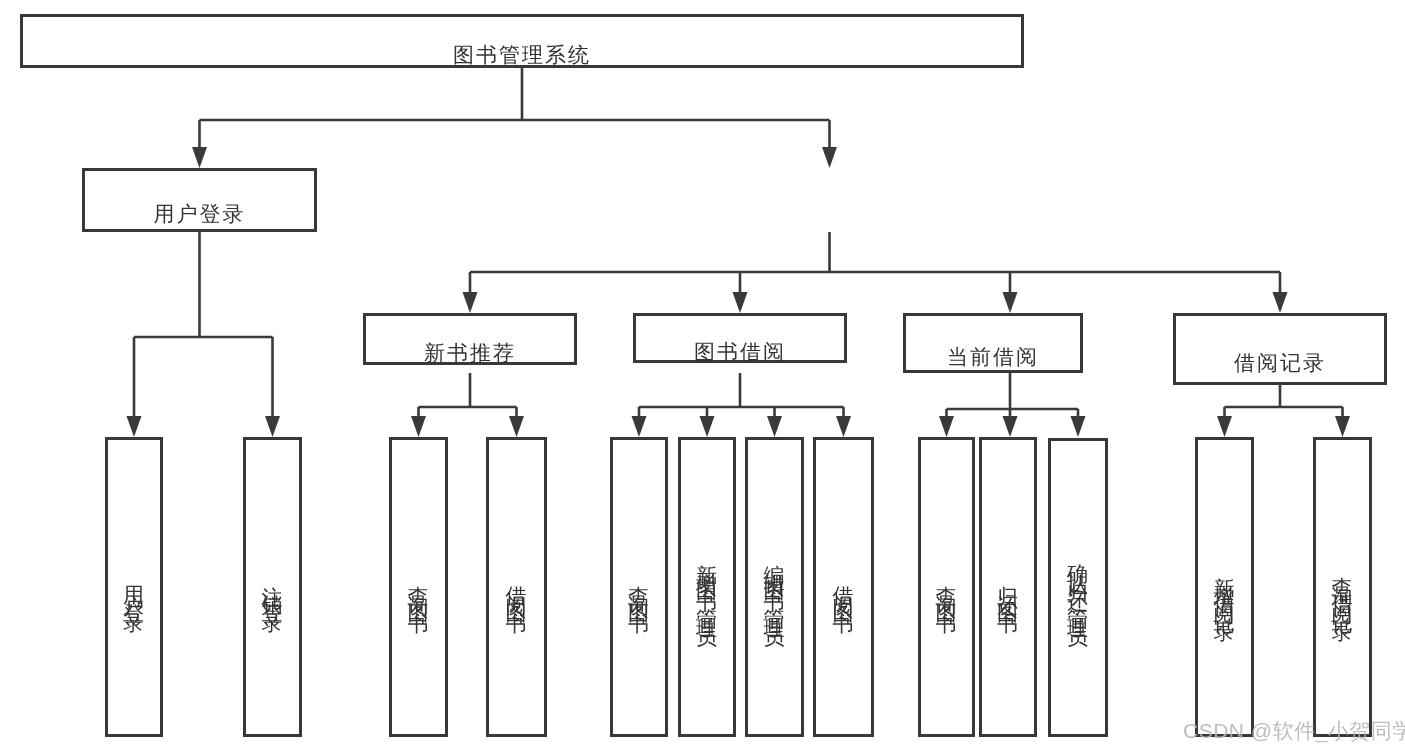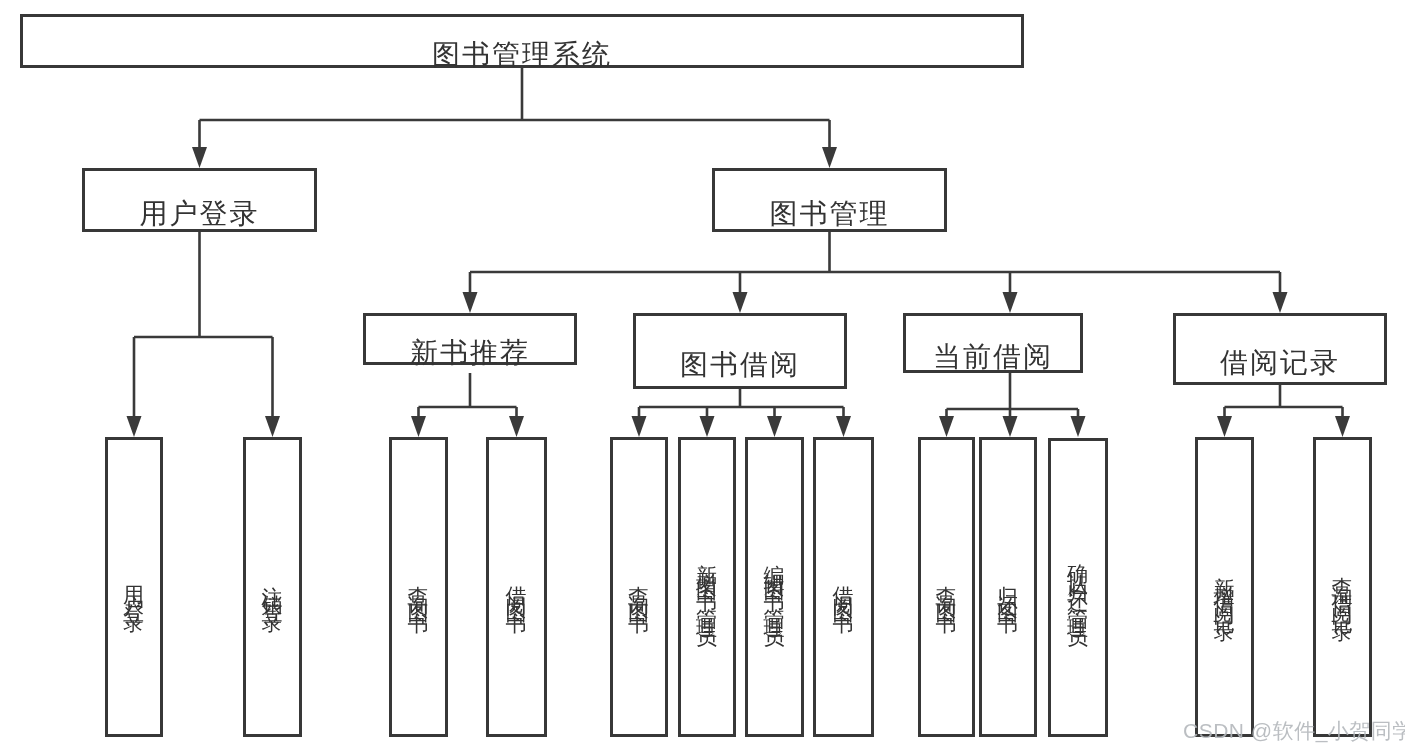--- a/index.html
+++ b/index.html
@@ -25,21 +25,21 @@
     box-sizing: border-box;
     background: #ffffff;
     border: 3px solid var(--border, #383838);
     display: flex;
     align-items: center;
     justify-content: center;
     color: var(--ink, #333333);
     z-index: 1;
   }
   .hlabel {
-    font-size: 28px;
+    font-size: 21px;
     letter-spacing: 2px;
     white-space: nowrap;
     margin-top: 28px;
   }
   .vtext {
     writing-mode: vertical-rl;
     text-orientation: mixed;
     font-size: 21px;
     line-height: 1;
     letter-spacing: 9px;
@@ -85,28 +85,25 @@
       <polygon points="1335,416 1350,416 1342.5,437" fill="#3a3a3a"></polygon>
     </svg>
 
   <div class="node" style="left:20px;top:14px;width:1004px;height:54px">
     <span class="hlabel">图书管理系统</span>
   </div>
 
   <div class="node" style="left:82px;top:168px;width:235px;height:64px">
     <span class="hlabel">用户登录</span>
   </div>
-  <div class="node" style="left:712px;top:168px;width:235px;height:64px">
-    <span class="hlabel">图书管理</span>
-  </div>
 
   <div class="node" style="left:363px;top:313px;width:214px;height:52px">
     <span class="hlabel">新书推荐</span>
   </div>
-  <div class="node" style="left:633px;top:313px;width:214px;height:76px">
+  <div class="node" style="left:633px;top:313px;width:214px;height:50px">
     <span class="hlabel">图书借阅</span>
   </div>
   <div class="node" style="left:903px;top:313px;width:180px;height:60px">
     <span class="hlabel">当前借阅</span>
   </div>
   <div class="node" style="left:1173px;top:313px;width:214px;height:72px">
     <span class="hlabel">借阅记录</span>
   </div>
 
   <div class="node" style="left:105px;top:437px;width:58px;height:300px">

